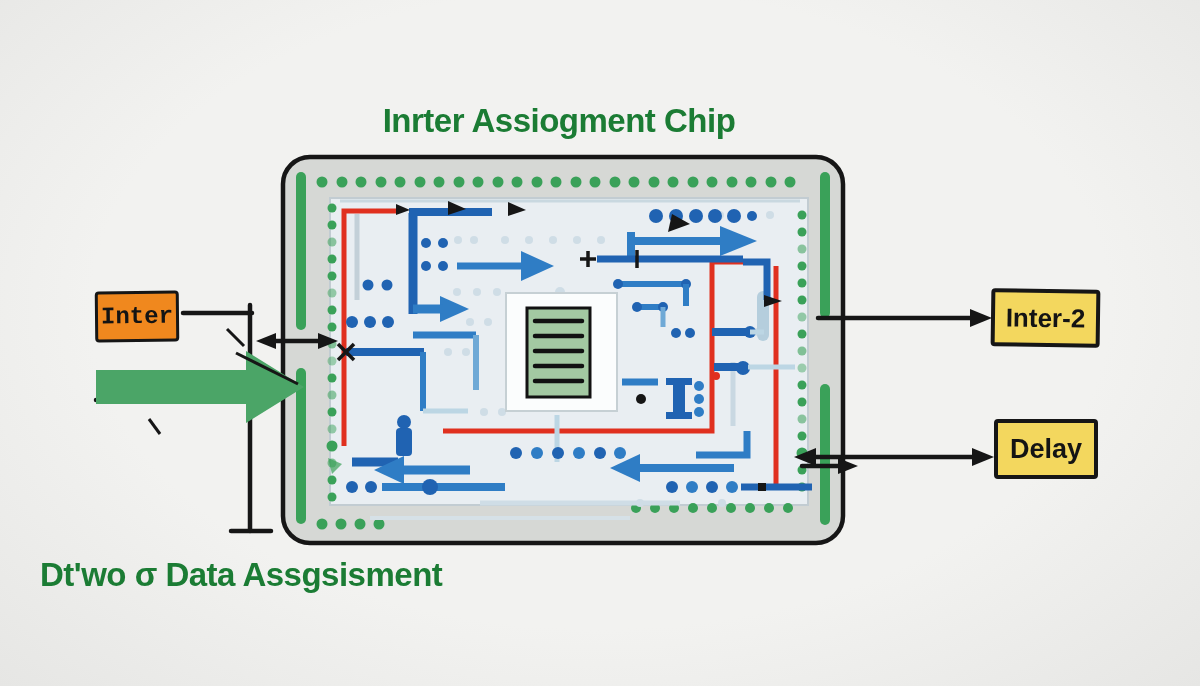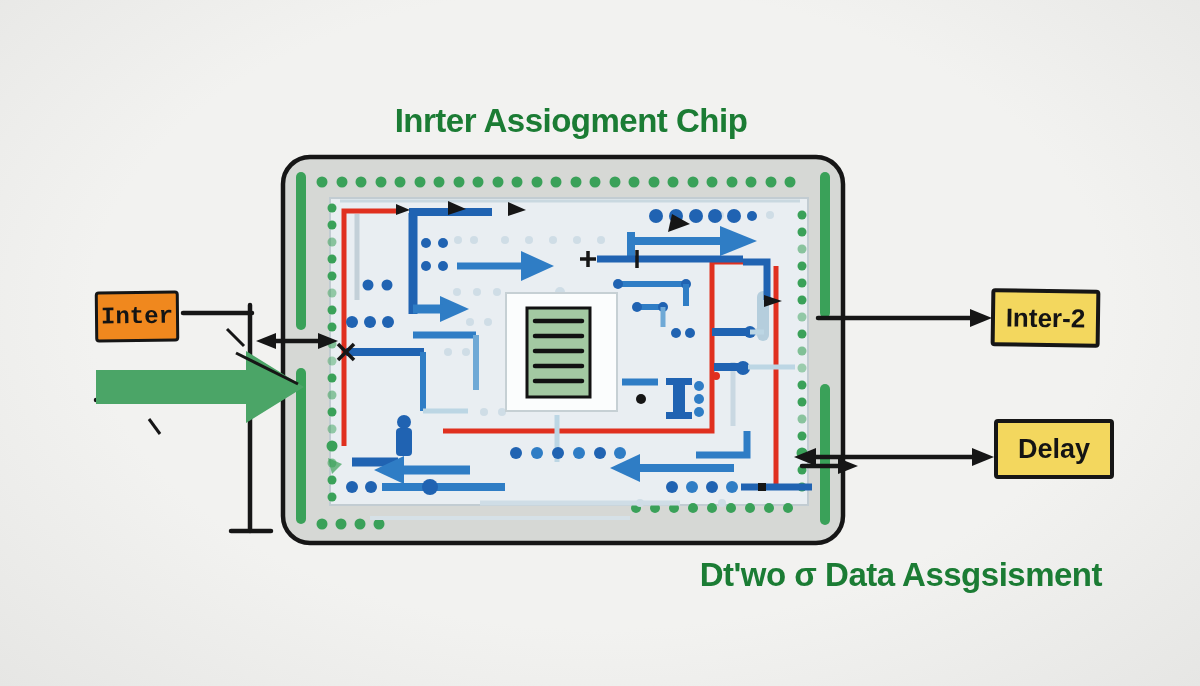--- a/index.html
+++ b/index.html
@@ -18,37 +18,37 @@
   }
   html,body{margin:0;padding:0;}
   body{
     width:1200px;height:686px;overflow:hidden;
     font-family:"Liberation Sans","DejaVu Sans",sans-serif;
     background:radial-gradient(ellipse at 50% 45%, #f2f2f0 60%, #e6e6e4 100%);
     position:relative;
   }
   .abs{position:absolute;}
   .diagram-title{
-    left:12px;top:102px;width:1118px;text-align:center;
+    left:0px;top:102px;width:1118px;text-align:center;
     font-size:33px;font-weight:700;letter-spacing:-0.5px;color:var(--title_green);
   }
   .diagram-caption{
-    left:40px;top:556px;width:1062px;text-align:right;
+    left:40px;top:556px;width:1062px;text-align:left;
     font-size:33px;font-weight:700;letter-spacing:-0.5px;color:var(--title_green);
   }
   .node{
     display:flex;align-items:center;justify-content:center;
     color:#141414;font-weight:700;box-sizing:border-box;
     border:4px solid var(--ink);border-radius:4px;
   }
   .node-input{left:95px;top:291px;width:84px;height:51px;background:var(--accent_orange);
     font-size:24px;transform:rotate(-0.6deg);border-width:3px;font-family:Liberation Mono, monospace;}
   .node-output{left:991px;top:289px;width:109px;height:58px;background:var(--accent_yellow);
     font-size:26px;transform:rotate(0.8deg);}
-  .node-delay{left:994px;top:419px;width:120px;height:60px;background:var(--accent_yellow);
+  .node-delay{left:994px;top:419px;width:104px;height:60px;background:var(--accent_yellow);
     font-size:27px;}
   svg{position:absolute;left:0;top:0;}
 </style>
 </head>
 <body>
 
 <svg width="1200" height="686" viewBox="0 0 1200 686">
 
   <g>
     <rect x="283" y="157" width="560" height="386" rx="27" fill="var(--chip_fill)" stroke="var(--ink)" stroke-width="4.5"></rect>

